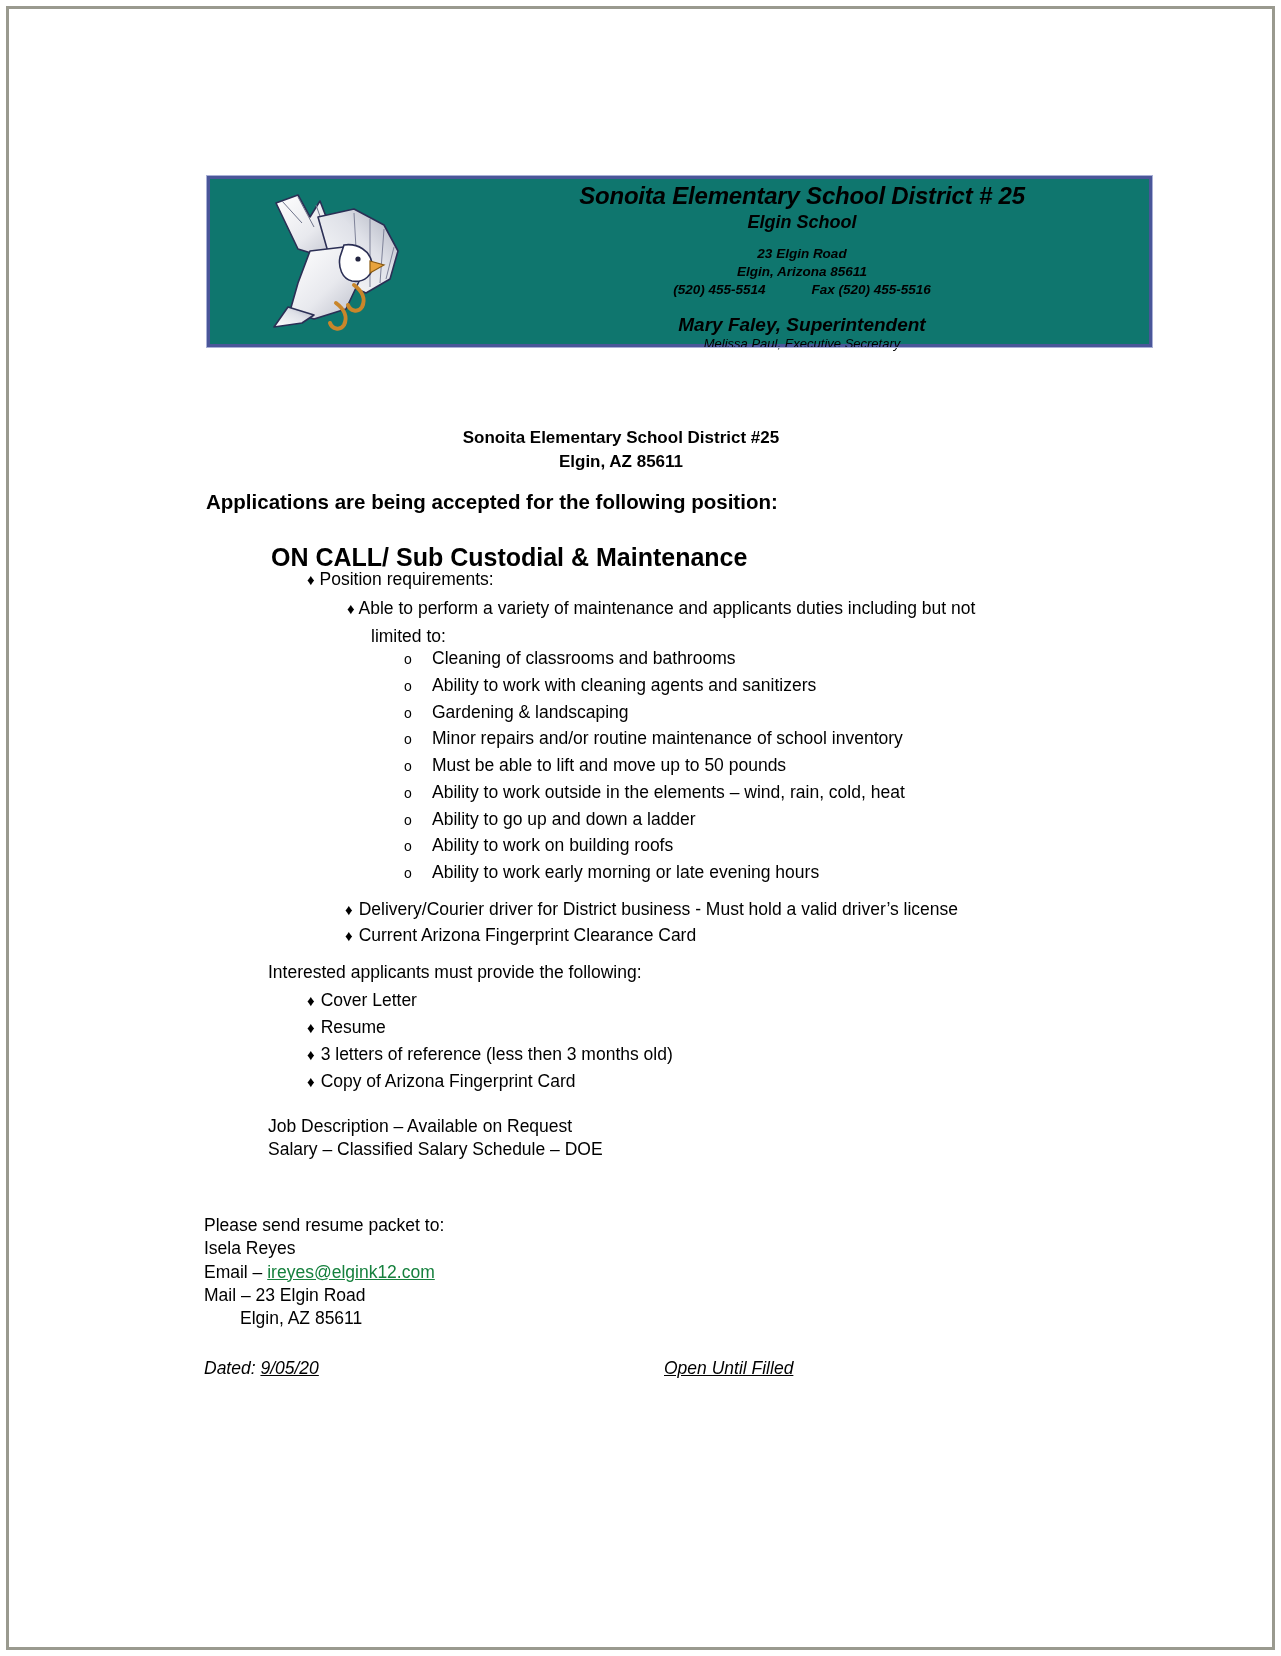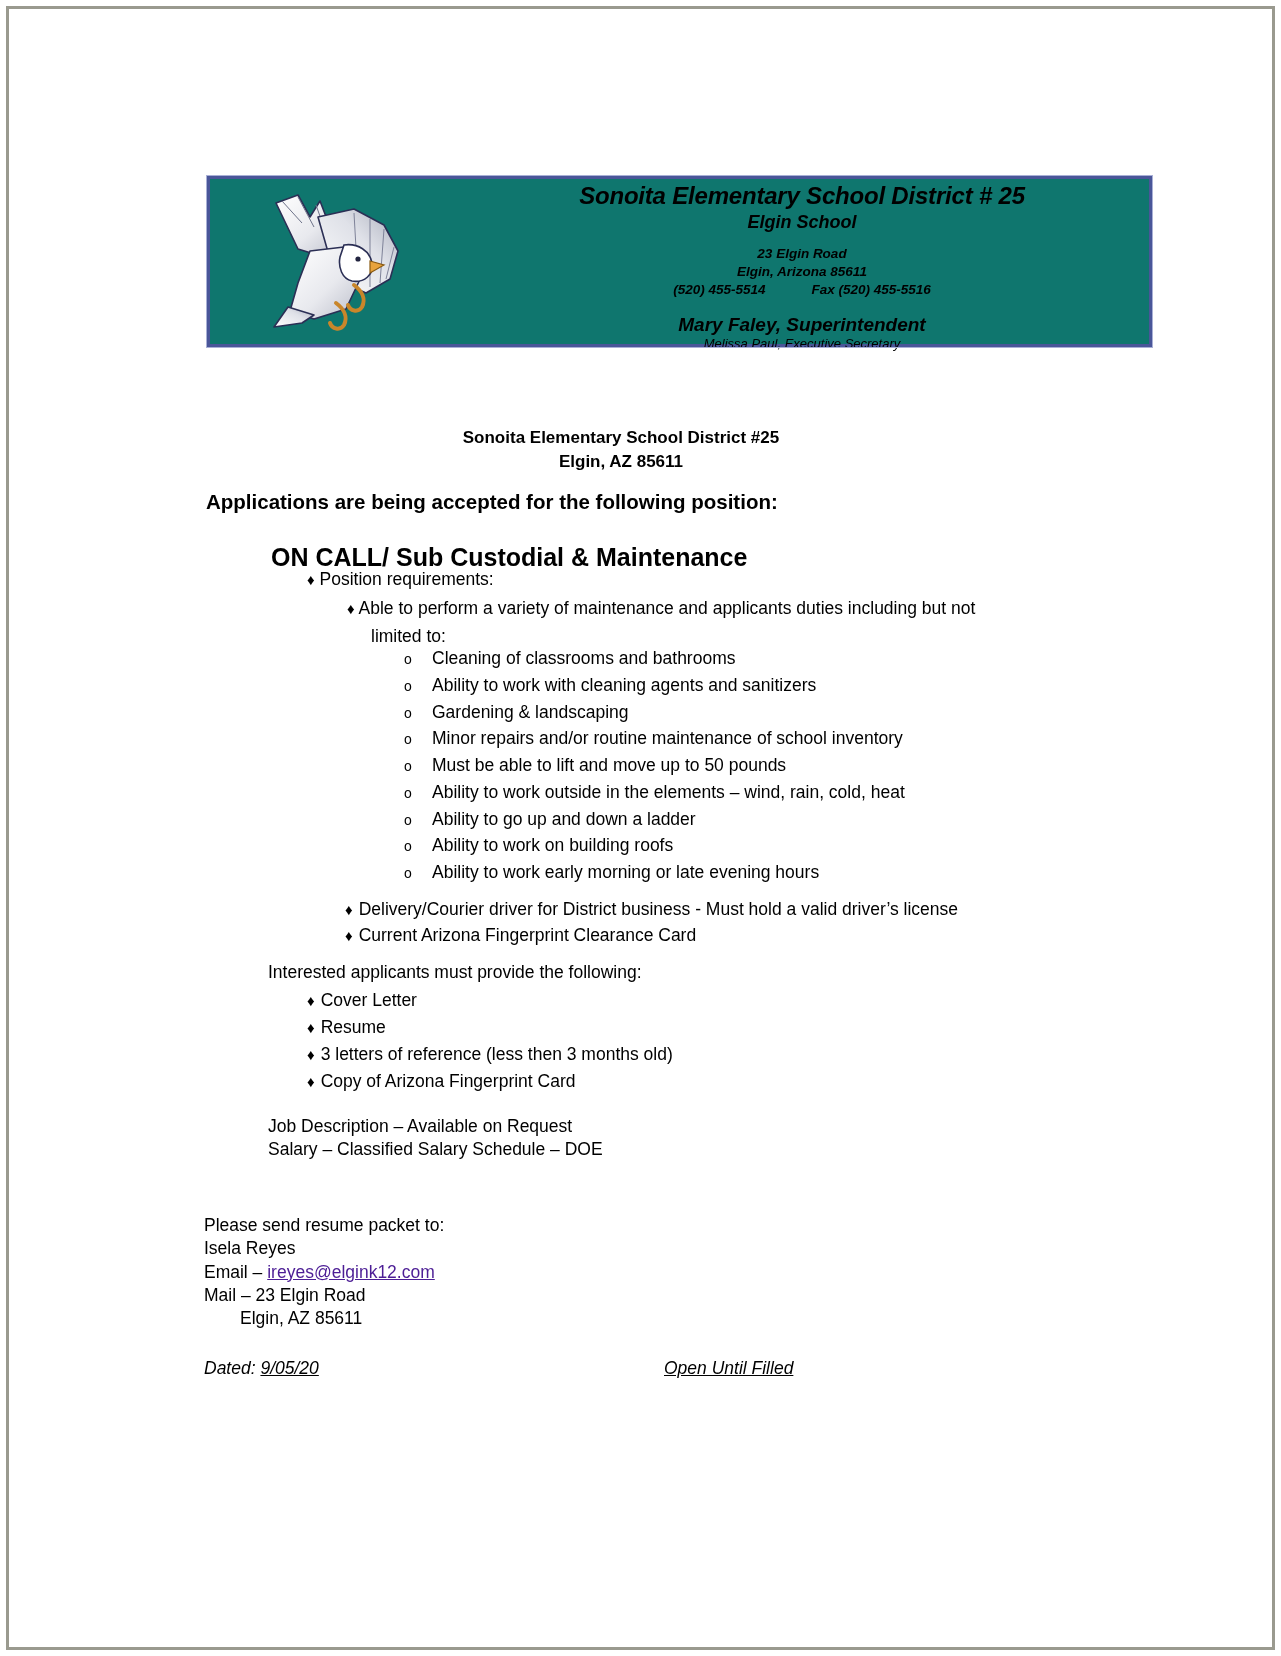--- a/index.html
+++ b/index.html
@@ -234,21 +234,21 @@
   .contact {
     position: absolute;
     left: 190px;
     top: 1200px;
     font-size: 17.5px;
     line-height: 1.33;
     white-space: nowrap;
   }
   .contact .indent { padding-left: 36px; display: block; }
   .email-link {
-    color: #4c1d95;
+    color: #15803d;
     text-decoration: underline;
     margin-top: 36px;
   }
 
   .footer-row {
     position: absolute;
     left: 190px;
     top: 1344px;
     width: 835px;
     font-size: 17.5px;

